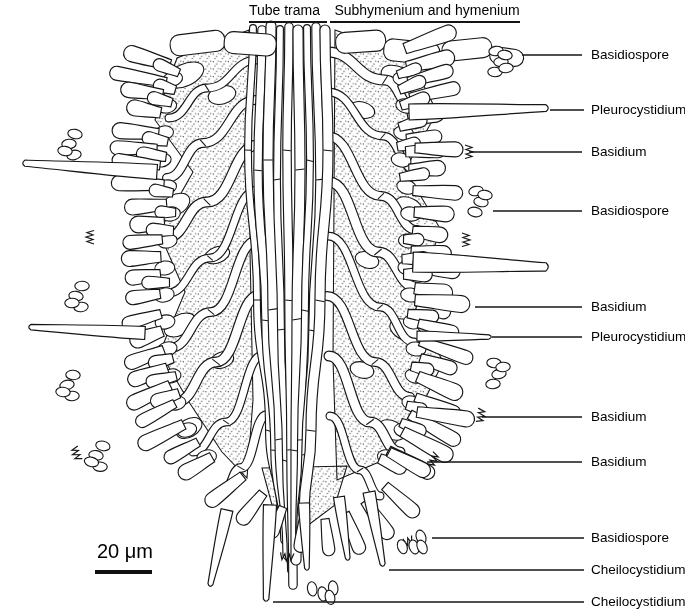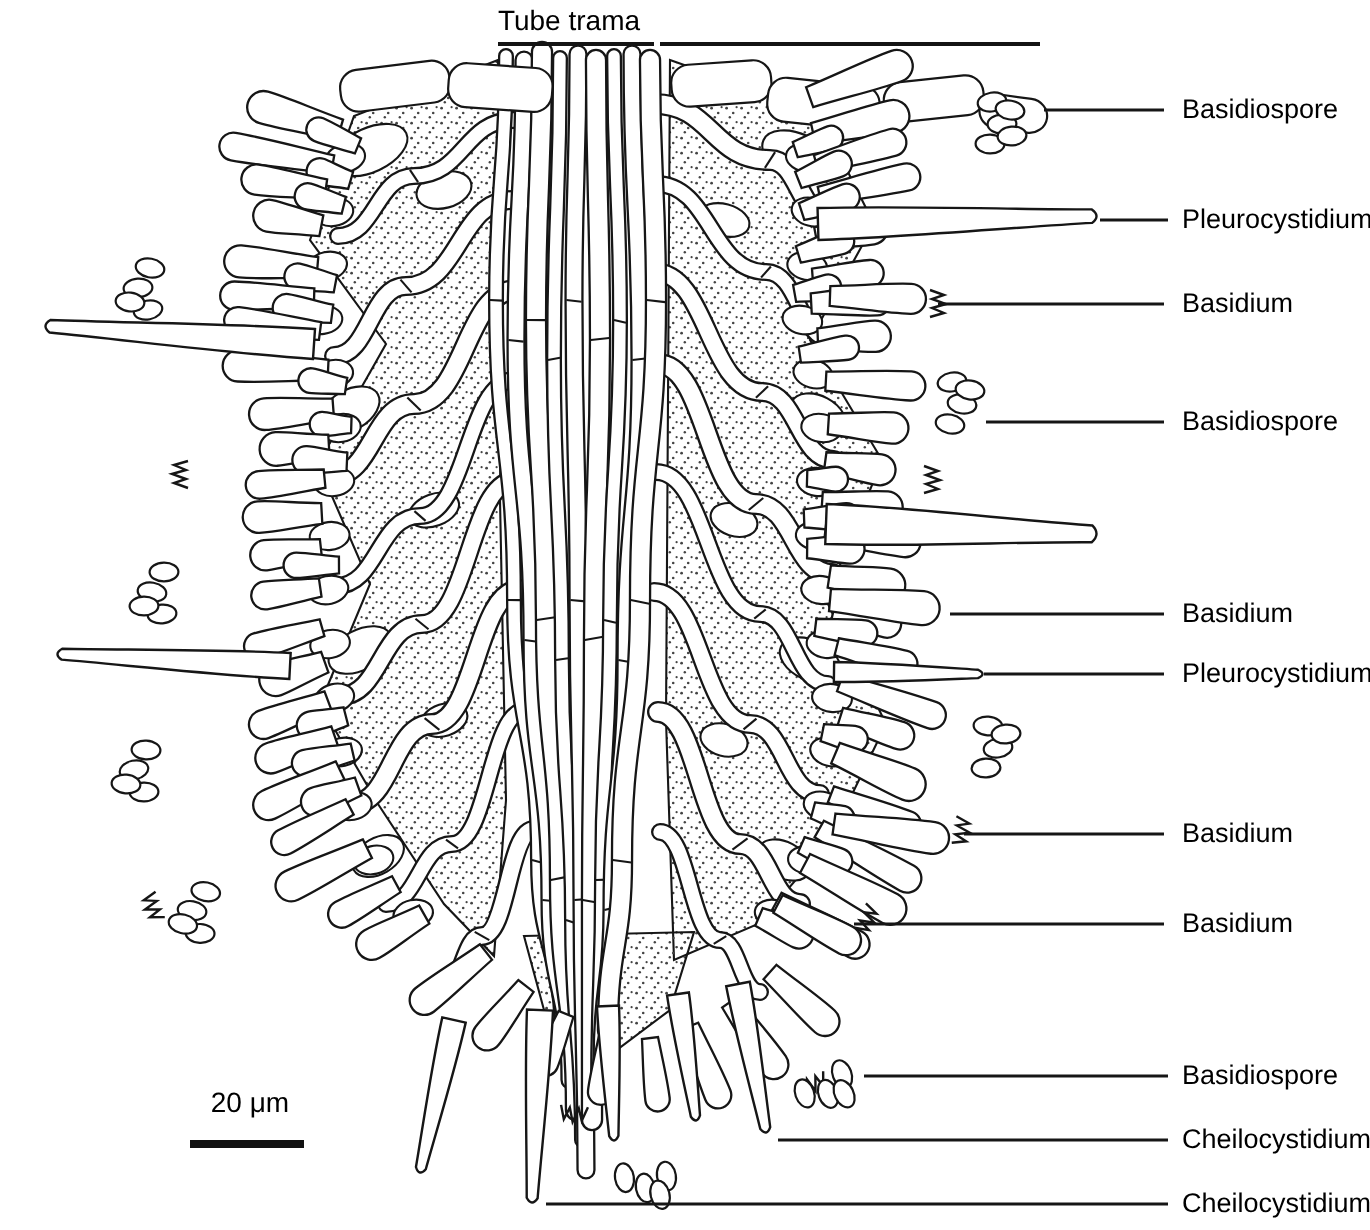--- a/index.html
+++ b/index.html
@@ -3,21 +3,21 @@
 <meta charset="utf-8">
 <style>
   html,body{margin:0;padding:0;background:#fff;}
   body{width:685px;height:615px;position:relative;overflow:hidden;
        font-family:"Liberation Sans",sans-serif;color:#000;}
   #stage{position:absolute;left:17px;top:0;width:685px;height:615px;}
   svg#art{position:absolute;left:0;top:0;}
   .title{position:absolute;font-size:14px;line-height:16px;text-align:center;white-space:nowrap;}
   .rule{position:absolute;height:2px;background:#141414;}
   .lbl{position:absolute;left:574px;font-size:13.5px;line-height:16px;white-space:nowrap;text-align:center;}
-  .scaletext{position:absolute;font-size:14px;line-height:16px;text-align:center;}
+  .scaletext{position:absolute;font-size:20px;line-height:16px;text-align:center;}
   .scalebar{position:absolute;height:3.5px;background:#111;}
 </style>
 </head>
 <body>
 
 <div id="stage">
 
   <svg id="art" width="685" height="615" viewBox="0 0 685 615">
     <defs>
       <pattern id="dots" width="7.5" height="7.5" patternUnits="userSpaceOnUse">
@@ -342,20 +342,21 @@
         <line x1="465" y1="417" x2="565" y2="417" stroke="#161616" stroke-width="1.4"></line>
         <line x1="410" y1="462" x2="565" y2="462" stroke="#161616" stroke-width="1.4"></line>
         <line x1="415" y1="538" x2="567" y2="538" stroke="#161616" stroke-width="1.4"></line>
         <line x1="372" y1="570" x2="567" y2="570" stroke="#161616" stroke-width="1.4"></line>
         <line x1="256" y1="602" x2="567" y2="602" stroke="#161616" stroke-width="1.4"></line>
       </g>
     </svg>
 
   <div class="title" style="left:215px;top:2px;width:105px;">Tube trama</div>
   <div class="rule" style="left:232px;top:21px;width:78px;"></div>
+  <div class="title" style="left:305px;top:2px;width:210px;">Subhymenium and hymenium</div>
   <div class="rule" style="left:313px;top:21px;width:190px;"></div>
 
   <div class="lbl" style="top:47px;">Basidiospore</div>
   <div class="lbl" style="top:102px;">Pleurocystidium</div>
   <div class="lbl" style="top:144px;">Basidium</div>
   <div class="lbl" style="top:203px;">Basidiospore</div>
   <div class="lbl" style="top:299px;">Basidium</div>
   <div class="lbl" style="top:329px;">Pleurocystidium</div>
   <div class="lbl" style="top:409px;">Basidium</div>
   <div class="lbl" style="top:454px;">Basidium</div>

